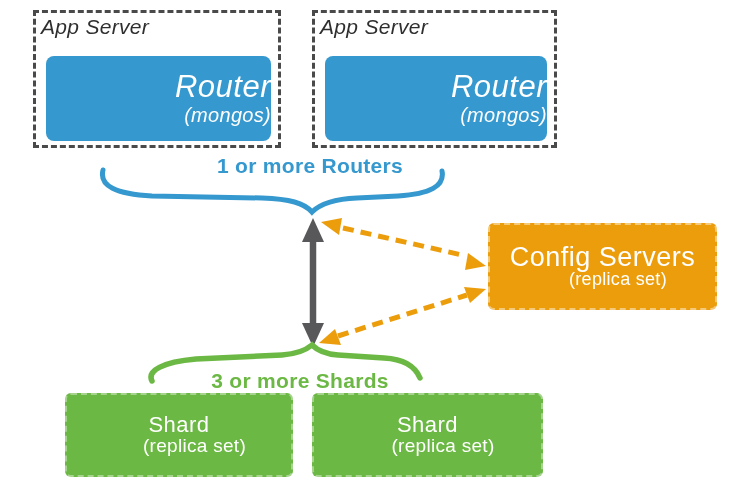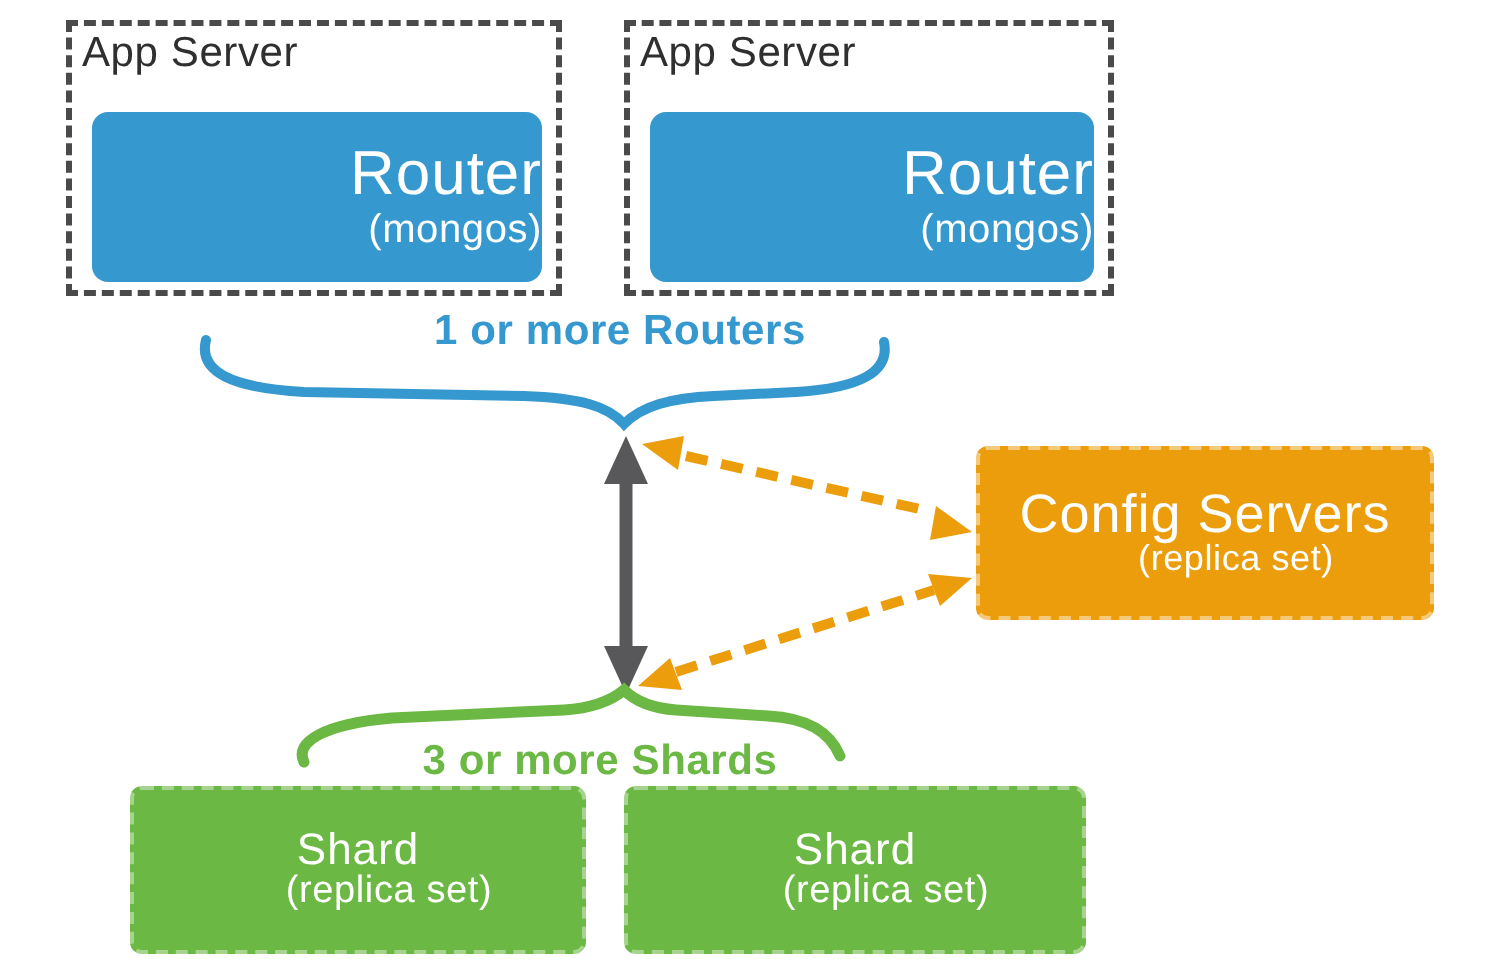--- a/index.html
+++ b/index.html
@@ -8,20 +8,21 @@
   }
   *{box-sizing:border-box; margin:0; padding:0;}
   html,body{background:#fff;}
   body{font-family:"Liberation Sans","DejaVu Sans",sans-serif; width:749px; height:486px;}
   .canvas{position:relative; width:749px; height:486px; background:#fff; overflow:hidden;}
 
   .app-server{
     position:absolute; top:10px; height:138px;
     border:3px dashed var(--dashed_border);
     background:#fff;
+    font-style:italic;
   }
   .app-server-label{
     position:absolute; top:2px; left:5px;
     font-size:21px; color:var(--label_text); letter-spacing:.3px;
   }
   .node{
     color:var(--white); text-align:center;
     display:flex; flex-direction:column; justify-content:center; align-items:center;
   }
   .node-title{line-height:1.05; letter-spacing:.5px;}

